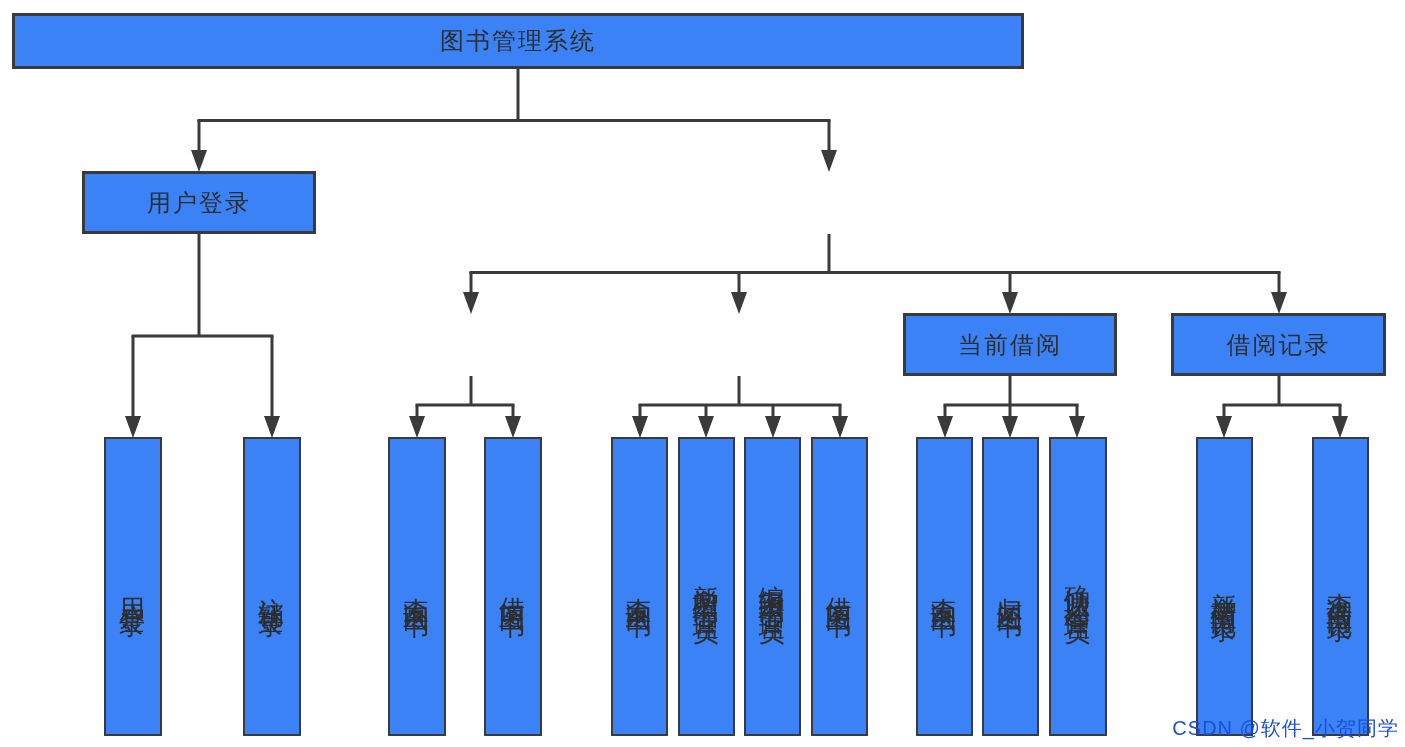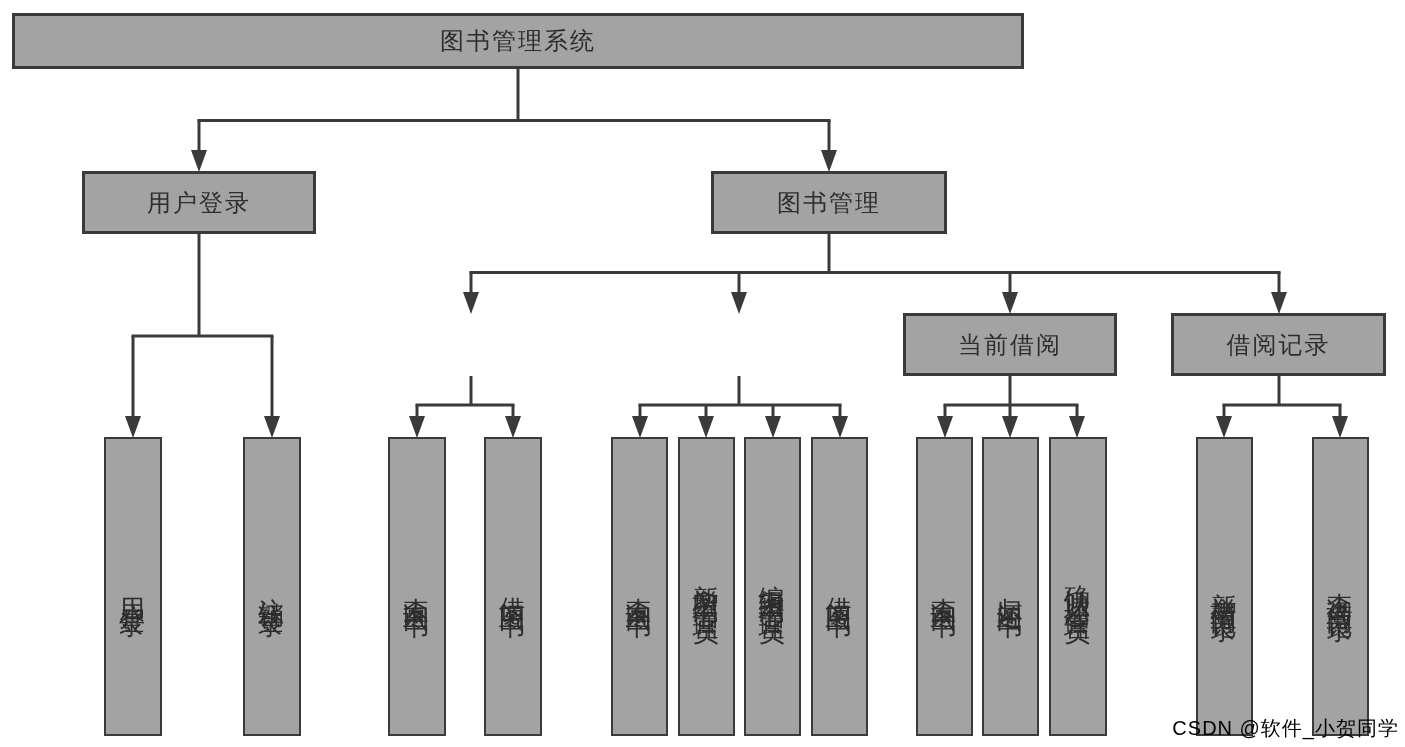--- a/index.html
+++ b/index.html
@@ -13,39 +13,39 @@
     width: 1405px; height: 747px;
     overflow: hidden; background: #ffffff;
   }
   svg.connectors { position: absolute; left: 0; top: 0; z-index: 1; }
   svg.connectors line { stroke: #3a3a3a; stroke-width: 3; }
   svg.connectors polygon { fill: #3a3a3a; stroke: none; }
 
   .box {
     position: absolute; z-index: 2;
     box-sizing: border-box;
-    background: #a3a3a3;
+    background: #3b82f6;
     border: 3px solid #3a3a3a;
     display: flex; align-items: center; justify-content: center;
     color: #2d2d2d;
     font-size: 24px; letter-spacing: 2px;
     white-space: nowrap;
   }
   .leaf {
     border-width: 2.5px;
     writing-mode: vertical-rl;
     text-orientation: mixed;
     font-size: 26px; letter-spacing: 5px;
     white-space: normal;
   }
   .watermark {
     position: absolute; z-index: 10;
     right: 6px; top: 715px;
     font-size: 20px; letter-spacing: 1px;
-    color: #000000;
+    color: #1d4ed8;
     white-space: nowrap;
   }
 </style>
 </head>
 <body>
 
 <div class="canvas">
 
   <svg class="connectors" width="1405" height="747" viewBox="0 0 1405 747">
 
@@ -119,21 +119,20 @@
       <line x1="1224" y1="405" x2="1224" y2="418"></line>
       <polygon points="1216,416 1232,416 1224,438"></polygon>
       <line x1="1340" y1="405" x2="1340" y2="418"></line>
       <polygon points="1332,416 1348,416 1340,438"></polygon>
     </g>
   </svg>
 
   <div class="box" style="left:12px; top:13px; width:1012px; height:56px;">图书管理系统</div>
 
   <div class="box" style="left:82px; top:171px; width:234px; height:63px;">用户登录</div>
-  <div class="box" style="left:711px; top:171px; width:236px; height:63px;">图书管理</div>
 
   <div class="box" style="left:1171px; top:313px; width:215px; height:63px;">借阅记录</div>
   <div class="box" style="left:903px; top:313px; width:214px; height:63px;">当前借阅</div>
 
   <div class="box leaf" style="left:104px; top:437px; width:58px; height:299px;">用户登录</div>
   <div class="box leaf" style="left:243px; top:437px; width:58px; height:299px;">注销登录</div>
 
   <div class="box leaf" style="left:388px; top:437px; width:58px; height:299px;">查询图书</div>
   <div class="box leaf" style="left:484px; top:437px; width:58px; height:299px;">借阅图书</div>
 

